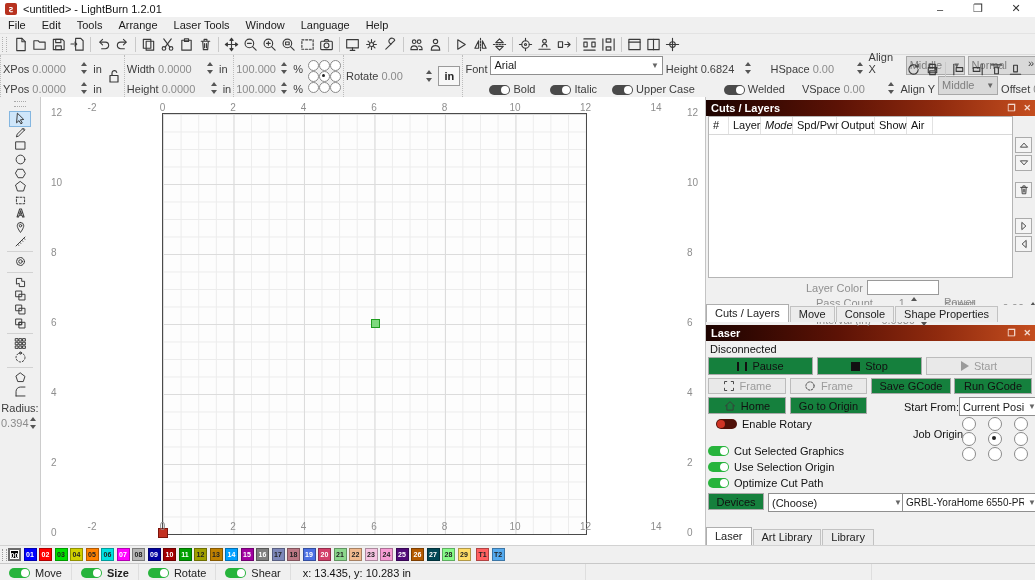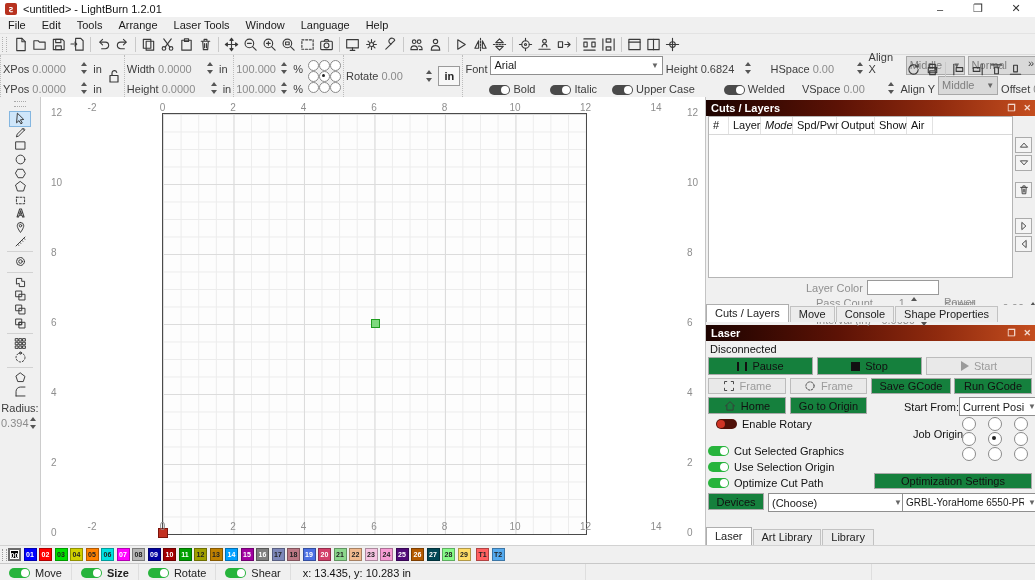--- a/index.html
+++ b/index.html
@@ -858,23 +858,20 @@
       <span>Cut Selected Graphics</span>
     </div>
     <div class="lasertog" style="left:2px;top:364px;">
       <span class="tog green"></span>
       <span>Use Selection Origin</span>
     </div>
     <div class="lasertog" style="left:2px;top:380px;">
       <span class="tog green"></span>
       <span>Optimize Cut Path</span>
     </div>
-    <div class="btn" style="left:168px;top:376px;width:158px;height:16px;">
-      <span>Optimization Settings</span>
-    </div>
     <div class="btn" style="left:2px;top:396px;width:56px;height:17px;">
       <span>Devices</span>
     </div>
     <span class="selbox" style="position:absolute;left:62px;top:396px;width:130px;">
       <span>(Choose)</span>
         <span class="chev">▼</span>
     </span>
     <span class="selbox" style="position:absolute;left:196px;top:396px;width:130px;font-size:10px;">
       <span style="overflow:hidden;white-space:nowrap;">GRBL-YoraHome 6550-PRO</span>
         <span class="chev">▼</span>

